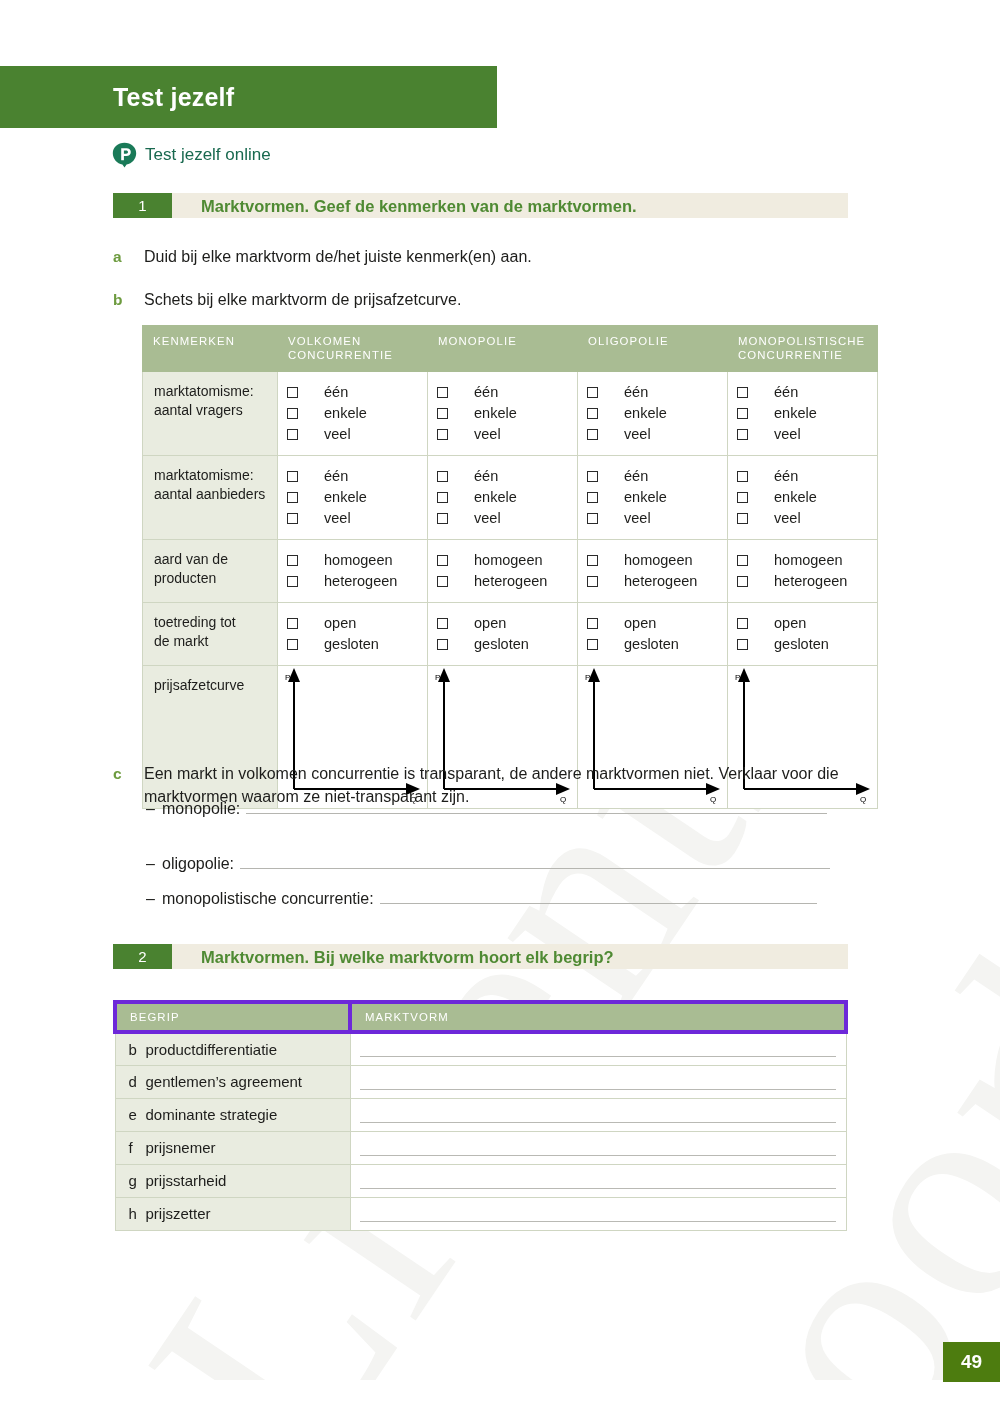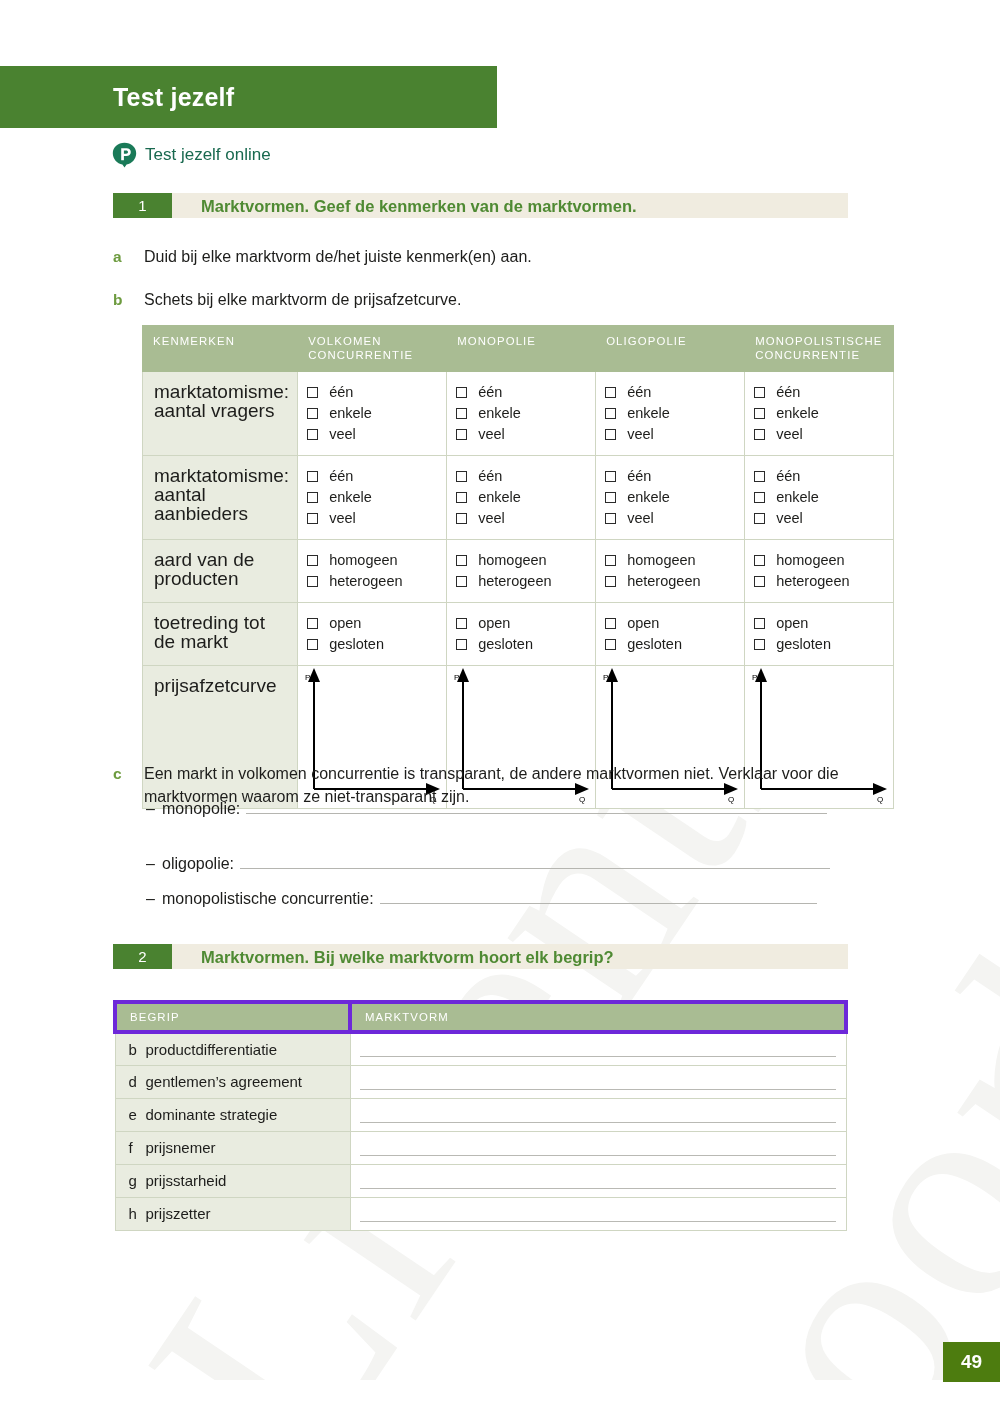--- a/index.html
+++ b/index.html
@@ -132,33 +132,33 @@
     font-size:11.4px;
     font-weight:normal;
     letter-spacing:1.1px;
     text-align:left;
     padding:8px 10px 9px 10px;
     line-height:14px;
     border:1px solid #a9bc93;
   }
   .tbl1 td.rowhead {
     background:#e9ece0;
-    font-size:19px;
+    font-size:14px;
     line-height:19px;
     padding:10px 8px 10px 11px;
     color:#1d1d1b;
   }
   .tbl1 td.opts {
     background:#ffffff;
     padding:10px 6px 10px 9px;
   }
   .opt {
     display:flex;
     align-items:center;
-    gap:11px;
+    gap:26px;
     font-size:14.5px;
     line-height:21px;
     color:#1d1d1b;
   }
   .cbx {
     width:11px; height:11px;
     border:1px solid #2b2b2b;
     background:#fff;
     flex:0 0 auto;
     display:inline-block;

